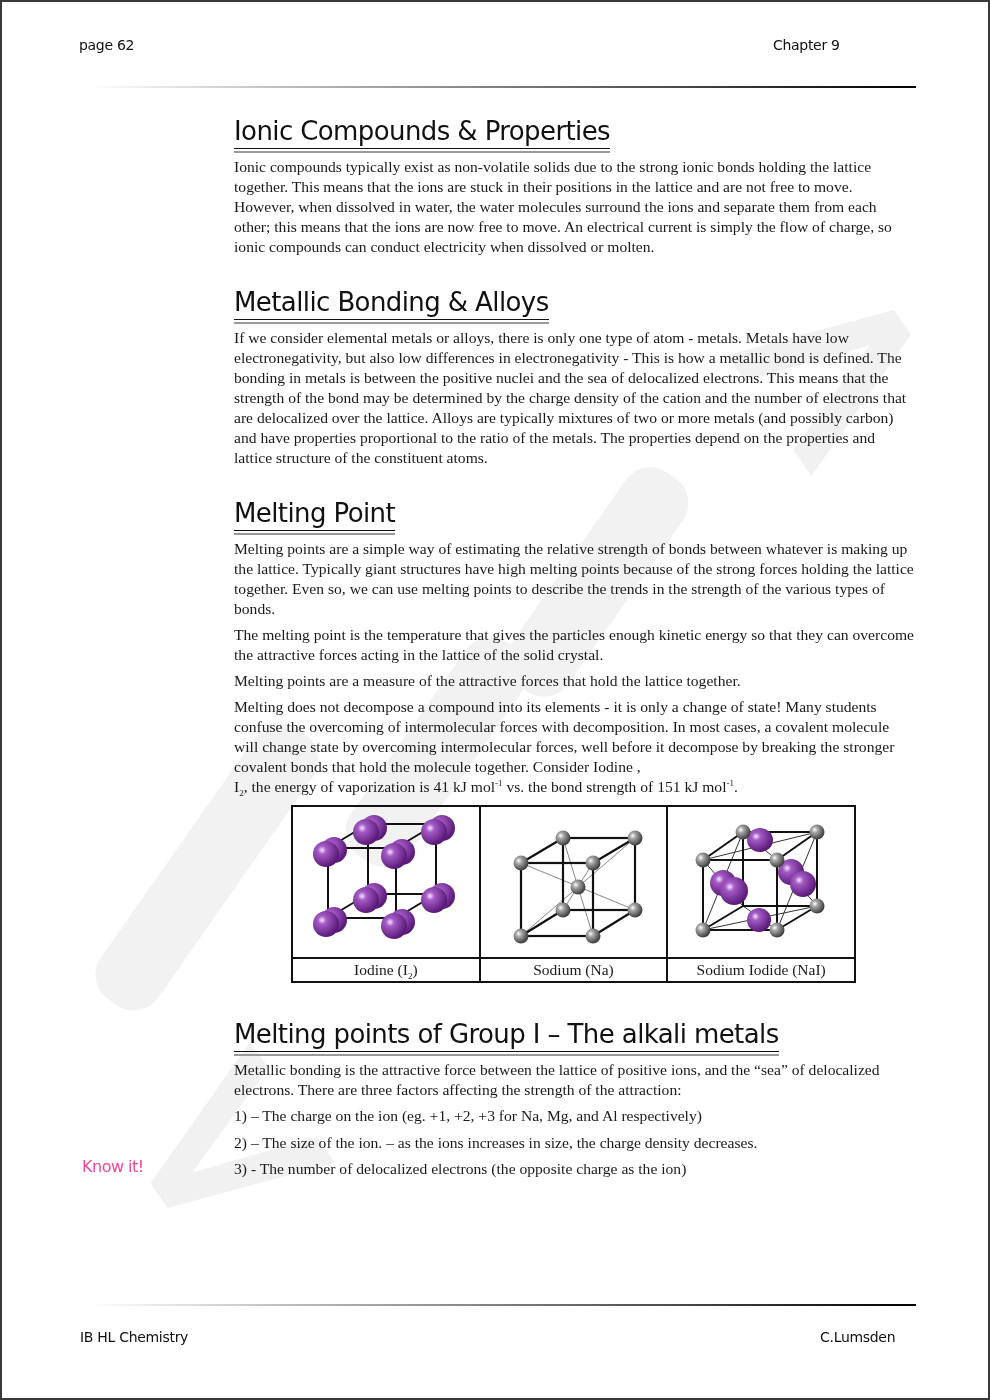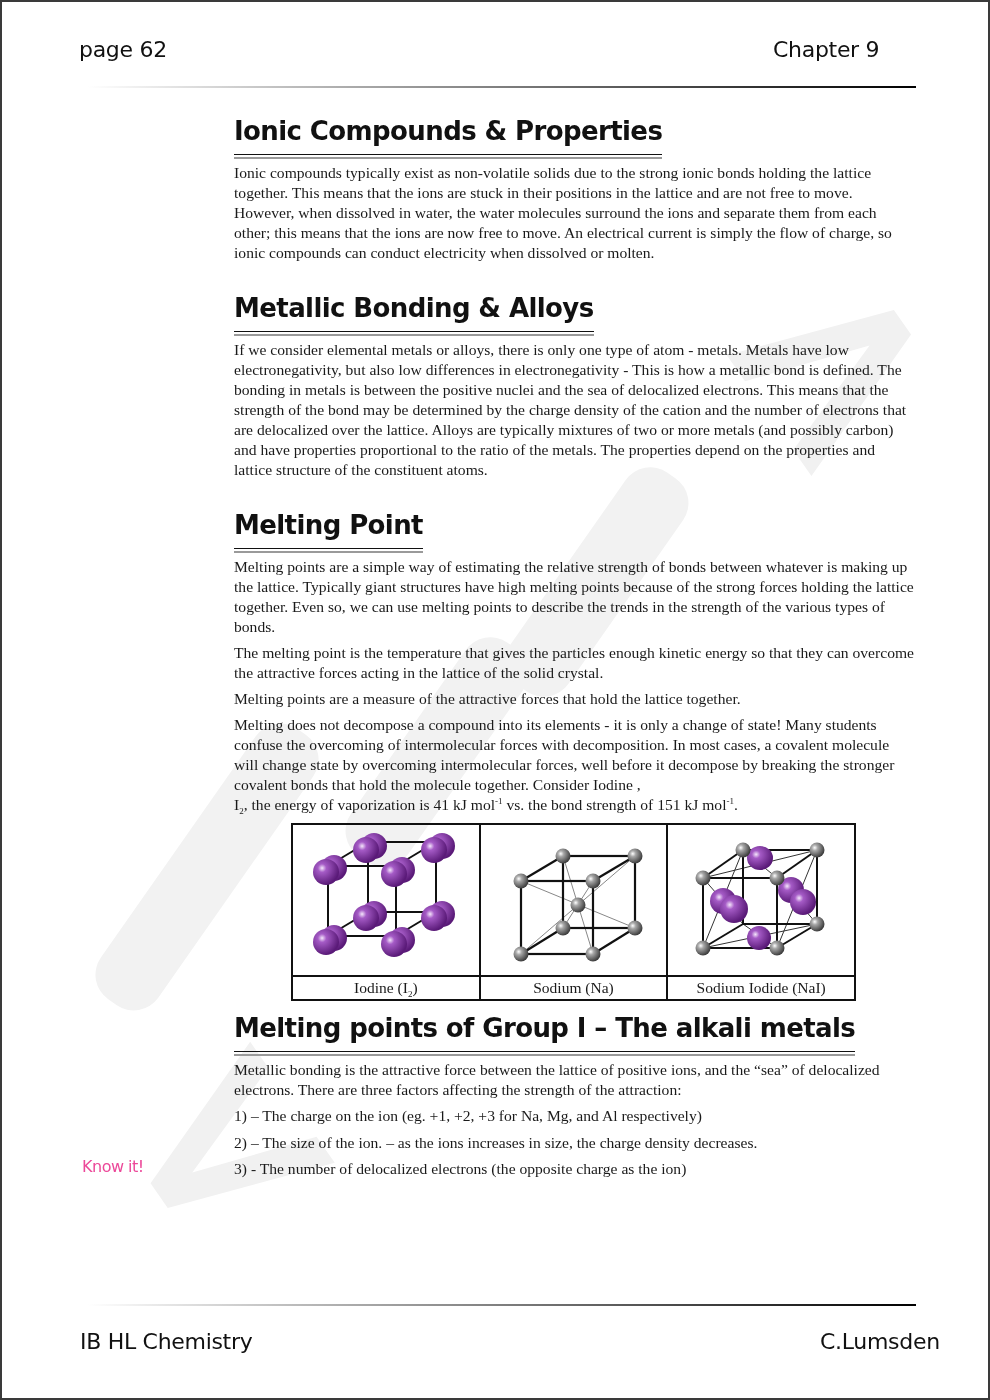--- a/index.html
+++ b/index.html
@@ -11,35 +11,35 @@
     background: #ffffff; overflow: hidden;
   }
   .watermark { position: absolute; pointer-events: none; }
   .wm-chev {
     position: absolute; font-family: "DejaVu Sans", sans-serif; font-weight: bold;
     color: #f1f1f1; font-size: 260px; line-height: 1;
   }
   .wm-bar { position: absolute; background: #f2f2f2; border-radius: 30px; }
 
   .running-head, .running-foot {
-    position: absolute; font-family: "DejaVu Sans", sans-serif; font-size: 22px; color: #111;
+    position: absolute; font-family: "DejaVu Sans", sans-serif; font-size: 14px; color: #111;
     letter-spacing: -0.3px;
   }
   .rule {
     position: absolute; left: 86px; width: 828px; height: 2px;
     background: linear-gradient(to right, rgba(0,0,0,0) 0%, #bbb 25%, #666 60%, #000 100%);
   }
   .content {
     position: absolute; left: 232px; top: 114px; width: 682px;
     font-family: "Liberation Serif", serif; color: #1a1a1a;
   }
   h2 {
-    font-family: "DejaVu Sans", sans-serif; font-weight: bold; font-size: 26px;
+    font-family: "DejaVu Sans", sans-serif; font-weight: normal; font-size: 26px;
     margin: 0; display: inline-block; letter-spacing: -0.6px; color: #111;
-    line-height: 30px; padding-bottom: 8px;
+    line-height: 30px; padding-bottom: 2px;
     border-bottom: 1.5px solid #111; position: relative;
   }
   h2::after {
     content: ""; position: absolute; left: 0; right: 0; bottom: -5px; height: 2px; background: #9a9a9a;
   }
   .h-wrap { margin-bottom: 8px; }
   p {
     margin: 0 0 6px 0; font-size: 15.6px; line-height: 20px; text-align: left;
   }
   .section { margin-bottom: 30px; }
@@ -80,21 +80,21 @@
     <div class="section">
       <div class="h-wrap"><h2>Ionic Compounds &amp; Properties</h2></div>
       <p>Ionic compounds typically exist as non-volatile solids due to the strong ionic bonds holding the lattice together.  This means that the ions are stuck in their positions in the lattice and are not free to move.  However, when dissolved in water, the water molecules surround the ions and separate them from each other; this means that the ions are now free to move.  An electrical current is simply the flow of charge, so ionic compounds can conduct electricity when dissolved or molten.</p>
     </div>
 
     <div class="section">
       <div class="h-wrap"><h2>Metallic Bonding &amp; Alloys</h2></div>
       <p>If we consider elemental metals or alloys, there is only one type of atom - metals.  Metals have low electronegativity, but also low differences in electronegativity - This is how a metallic bond is defined. The bonding in metals is between the positive nuclei and the sea of delocalized electrons. This means that the strength of the bond may be determined by the charge density of the cation and the number of electrons that are delocalized over the lattice. Alloys are typically mixtures of two or more metals (and possibly carbon) and have properties proportional to the ratio of the metals.  The properties depend on the properties and lattice structure of the constituent atoms.</p>
     </div>
 
-    <div class="section" style="margin-bottom:12px;">
+    <div class="section" style="margin-bottom:36px;">
       <div class="h-wrap"><h2>Melting Point</h2></div>
       <p>Melting points are a simple way of estimating the relative strength of bonds between whatever is making up the lattice.  Typically giant structures have high melting points because of the strong forces holding the lattice together.  Even so, we can use melting points to describe the trends in the strength of the various types of bonds.</p>
       <p>The melting point is the temperature that gives the particles enough kinetic energy so that they can overcome the attractive forces acting in the lattice of the solid crystal.</p>
       <p>Melting points are a measure of the attractive forces that hold the lattice together.</p>
       <p style="margin-bottom:0;">
         <span>Melting does not decompose a compound into its elements - it is only a change of state!  Many students confuse the overcoming of intermolecular forces with decomposition.  In most cases, a covalent molecule will change state by overcoming intermolecular forces, well before it decompose by breaking the stronger covalent bonds that hold the molecule together.  Consider Iodine ,</span><br>
         <span>I</span><sub>2</sub><span>, the energy of vaporization is 41 kJ mol</span><sup>-1</sup><span> vs. the bond strength of 151 kJ mol</span><sup>-1</sup><span>.</span>
       </p>
 
       <table class="lattice">

